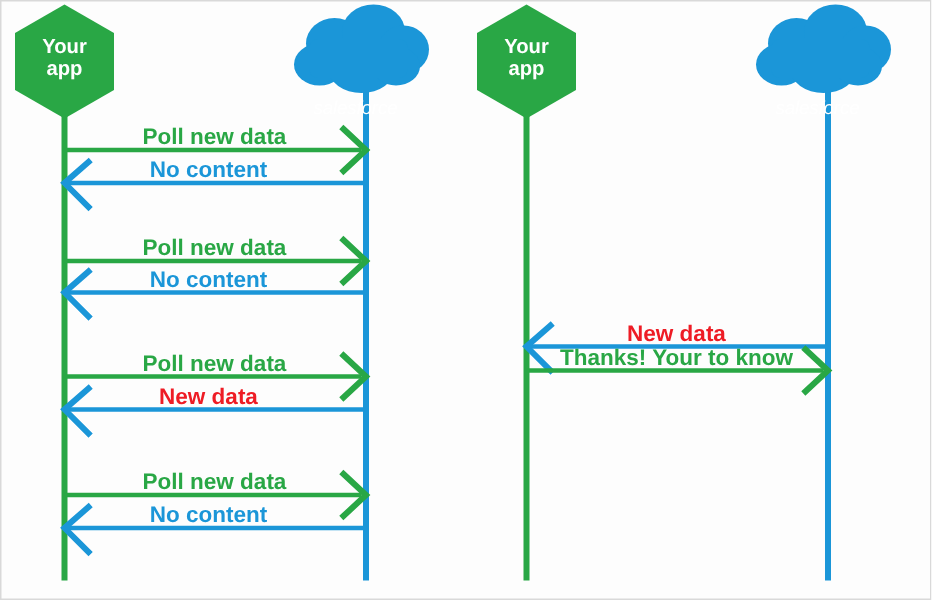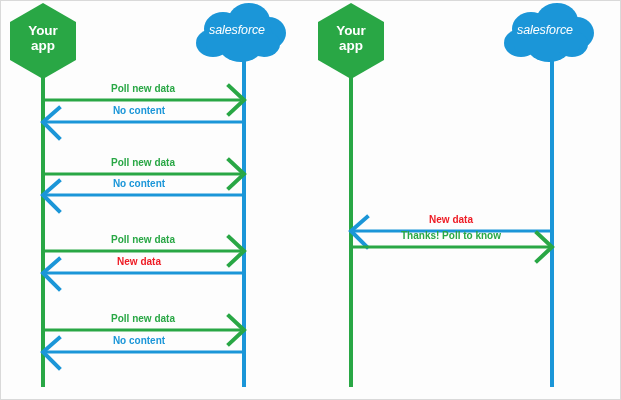--- a/index.html
+++ b/index.html
@@ -45,25 +45,26 @@
     white-space: nowrap;
   }
   .cloud-label {
     position: absolute;
     color: #ffffff;
     font-size: 12.5px;
     font-style: italic;
     font-weight: normal;
     letter-spacing: -0.1px;
     white-space: nowrap;
+    margin-top: 42px;
   }
   .msg-label {
     position: absolute;
     font-weight: bold;
-    font-size: 10px;
+    font-size: 15px;
     white-space: nowrap;
     text-align: center;
     transform: translateX(-50%);
   }
 </style>
 </head>
 <body>
 
 <div id="canvas">
 
@@ -181,15 +182,15 @@
 
   <div class="actor-label" style="left:317px; top:22px; width:66px;">
     <span>Your</span><br>
     <span>app</span>
   </div>
 
   <div class="cloud-label" style="left:516px; top:22px;">salesforce</div>
 
 
   <div class="msg-label" style="left:450px; top:213px; color:#EE1C25;">New data</div>
-  <div class="msg-label" style="left:450px; top:229px; color:#29A745;">Thanks! Poll to know</div>
+  <div class="msg-label" style="left:450px; top:229px; color:#29A745;">Thanks! Your to know</div>
 
 </div>
 
 </body></html>

